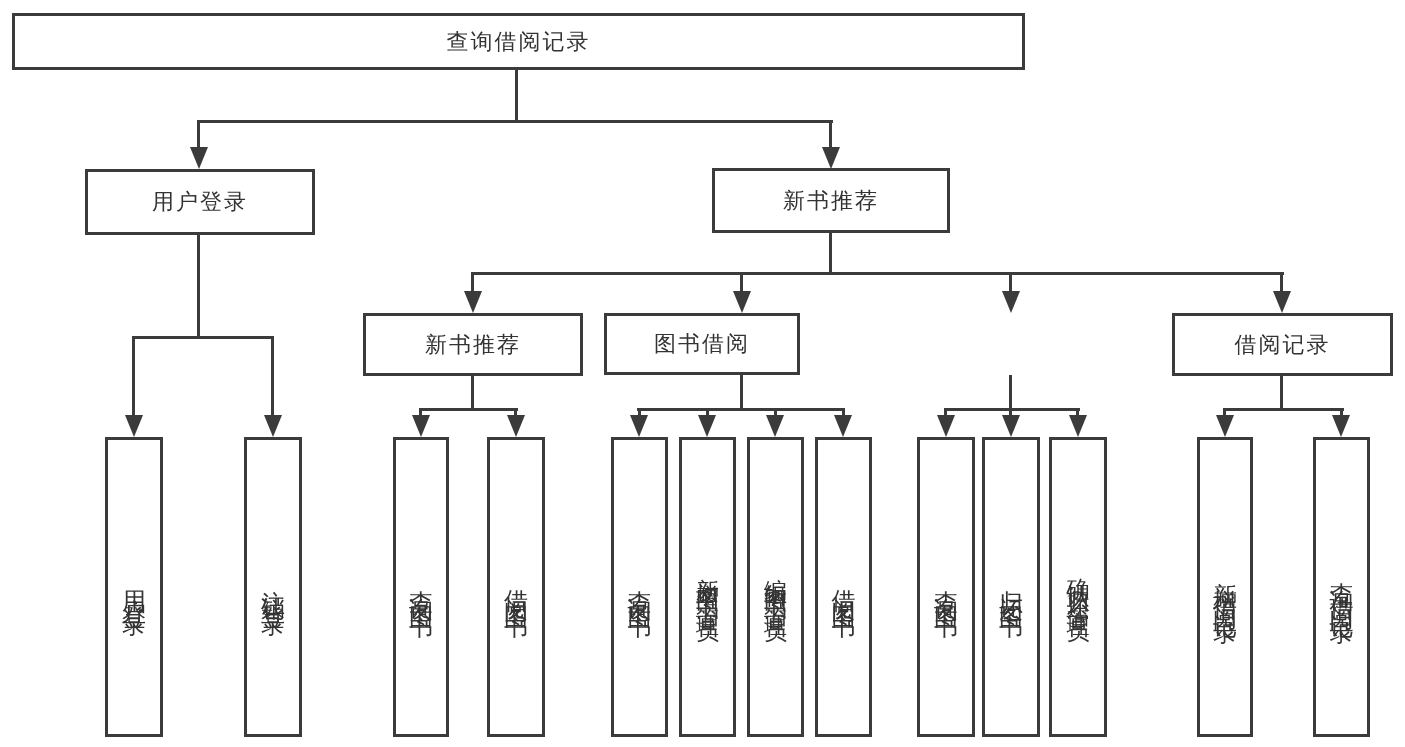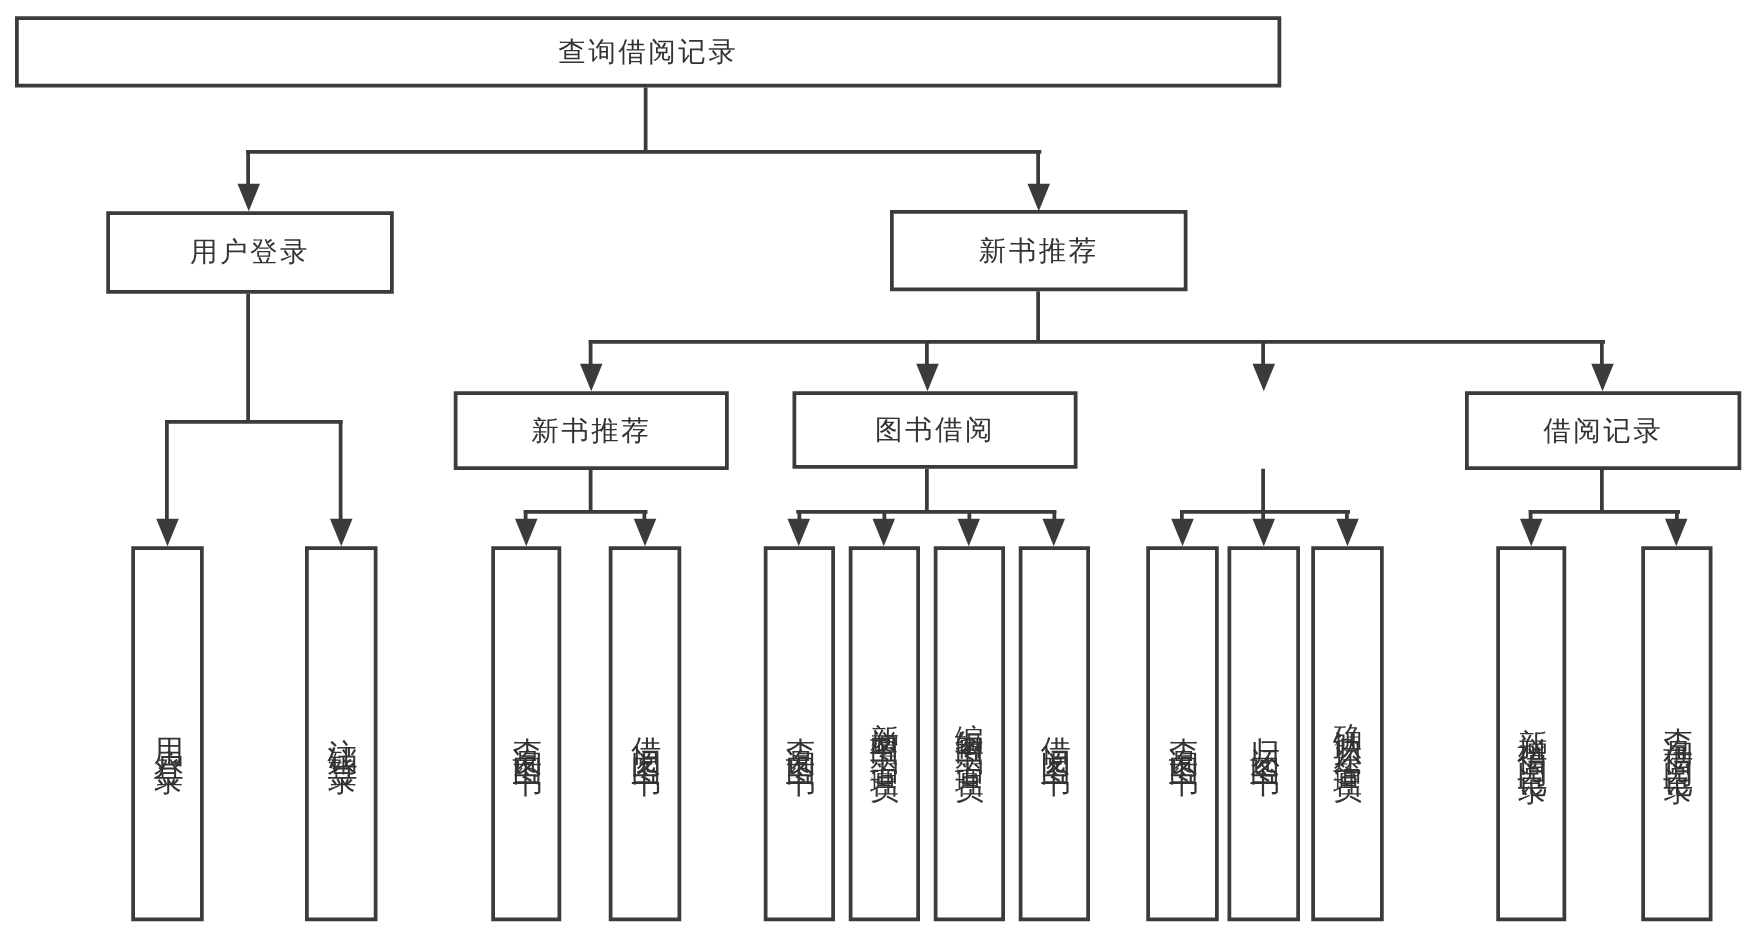--- a/index.html
+++ b/index.html
@@ -41,21 +41,21 @@
   }
   .watermark{
     position:absolute;right:6px;bottom:3px;font-size:20px;color:var(--watermark);
     letter-spacing:1px;z-index:10;white-space:nowrap;
   }
   
   #n-root{left:12px;top:13px;width:1013px;height:57px;}
   #n-user-login{left:85px;top:169px;width:230px;height:66px;}
   #n-book-mgmt{left:712px;top:168px;width:238px;height:65px;}
   #n-new-book{left:363px;top:313px;width:220px;height:63px;}
-  #n-book-borrow{left:634px;top:313px;width:228px;height:62px;}
+  #n-book-borrow{left:604px;top:313px;width:196px;height:62px;}
   #n-current-borrow{left:903px;top:313px;width:217px;height:62px;}
   #n-borrow-records{left:1172px;top:313px;width:221px;height:63px;}
   #lf-0{left:105px;width:58px;}
   #lf-1{left:244px;width:58px;}
   #lf-2{left:393px;width:56px;}
   #lf-3{left:487px;width:58px;}
   #lf-4{left:611px;width:57px;}
   #lf-5{left:679px;width:57px;}
   #lf-6{left:747px;width:57px;}
   #lf-7{left:815px;width:57px;}

